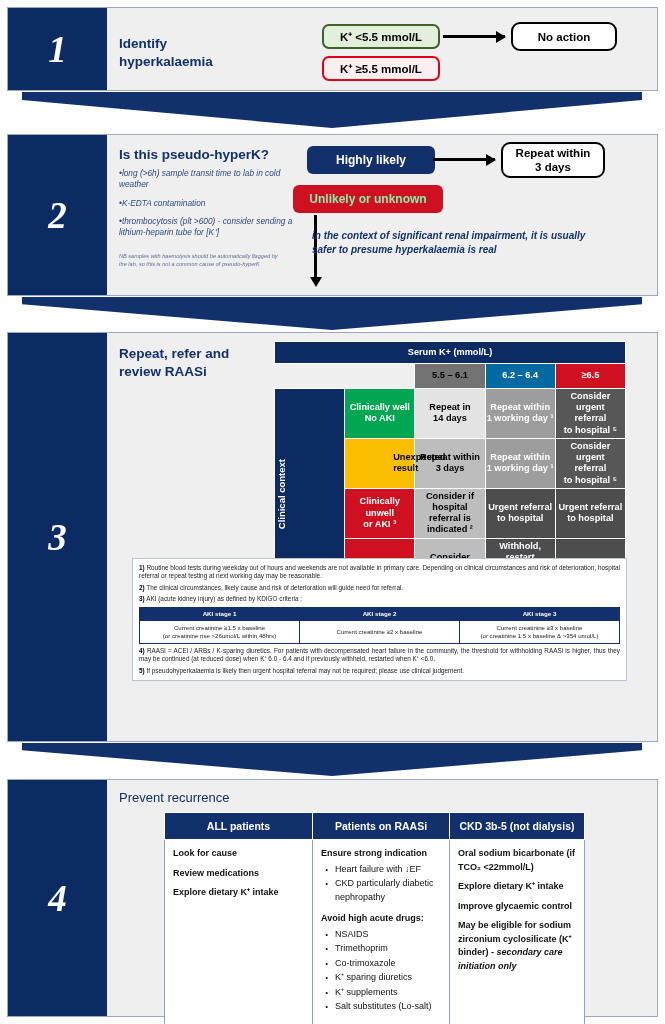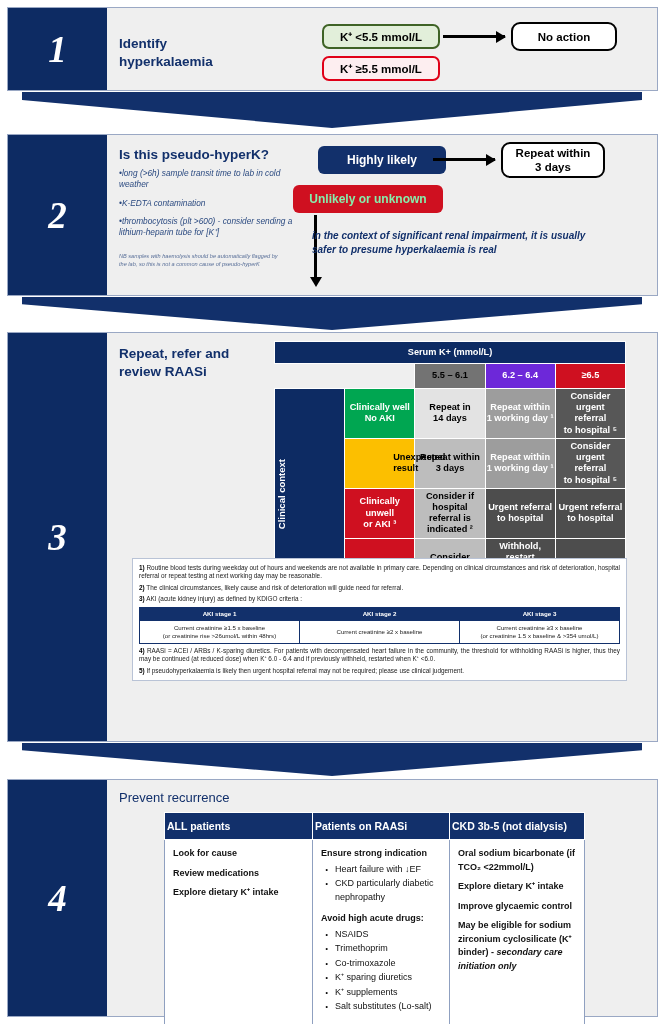--- a/index.html
+++ b/index.html
@@ -46,21 +46,21 @@
   .s2-list p{margin:0 0 8px 0;}
   .s2-note{position:absolute;left:12px;top:118px;width:165px;color:#5a7099;font-style:italic;font-size:5.6px;line-height:1.35;}
   .s2-annot{position:absolute;left:60px;top:27px;width:290px;color:#12306b;font-style:italic;font-weight:bold;font-size:10px;line-height:1.35;}
 
   
   .s3-title{position:absolute;left:12px;top:12px;color:#12306b;font-size:13.5px;font-weight:bold;line-height:1.35;}
   .ktable{position:absolute;left:167px;top:8px;width:352px;border-collapse:collapse;table-layout:fixed;}
   .ktable td{border:1.2px solid #ffffff;text-align:center;vertical-align:middle;font-size:9.2px;font-weight:bold;line-height:1.22;padding:2px 1px;}
   .hdr-main{background:#0d2b63;color:#fff;font-size:11px;height:17px;}
   .hdr-a{background:#737373;color:#000;height:20px;font-size:10.5px;}
-  .hdr-b{background:#6d28d9;color:#fff;height:20px;font-size:10.5px;}
+  .hdr-b{background:#0369a1;color:#fff;height:20px;font-size:10.5px;}
   .hdr-c{background:#cf1020;color:#fff;height:20px;font-size:10.5px;}
   .ctx-col{background:#0d2b63;color:#fff;width:15px;}
   .ctx-rot{writing-mode:vertical-rl;transform:rotate(180deg);font-size:9.5px;font-weight:bold;white-space:nowrap;}
   .lbl-green{background:#00a651;color:#fff;}
   .lbl-amber{background:#fcbf00;color:#000;}
   .lbl-red{background:#cf1020;color:#fff;}
   .g1{background:#e3e3e3;color:#000;}
   .g2{background:#bdbdbd;color:#000;}
   .g3{background:#9d9d9d;color:#fff;}
   .g5{background:#575757;color:#fff;}
@@ -68,21 +68,21 @@
   .fnbox{position:absolute;left:25px;top:225px;width:495px;background:#fff;border:1px solid #b9c3d6;box-sizing:border-box;padding:5px 6px;}
   .fn{font-size:6.4px;color:#1a1a1a;line-height:1.32;margin:0 0 3px 0;text-align:justify;}
   .fn b{color:#000;}
   .akitab{width:100%;border-collapse:collapse;table-layout:fixed;margin:2px 0 3px 0;}
   .akitab th{background:#12306b;color:#fff;font-size:6.2px;padding:2.5px 0;border:1px solid #12306b;}
   .akitab td{font-size:6.1px;text-align:center;padding:3px 2px;border:1px solid #12306b;line-height:1.3;color:#1a1a1a;}
 
   
   .s4-title{position:absolute;left:12px;top:10px;color:#12306b;font-size:13px;font-weight:normal;}
   .ptable{position:absolute;left:57px;top:32px;width:405px;border-collapse:collapse;table-layout:fixed;background:#fff;}
-  .ptable th{background:#12306b;color:#fff;font-size:10.5px;font-weight:bold;padding:7px 2px;border:1.3px solid #ffffff;text-align:left;}
+  .ptable th{background:#12306b;color:#fff;font-size:10.5px;font-weight:bold;padding:7px 2px;border:1.3px solid #ffffff;text-align:center;}
   .ptable td{border:1px solid #8fa0c0;vertical-align:top;padding:7px 8px;font-size:9px;color:#111;line-height:1.5;}
   .bold-line{font-weight:bold;display:block;margin-bottom:6px;}
   .ptable ul{margin:1px 0 8px 0;padding-left:14px;list-style:none;}
   .ptable ul li{position:relative;margin-bottom:1px;font-weight:normal;}
   .ptable ul li:before{content:"\00B7";position:absolute;left:-10px;font-weight:bold;font-size:12px;top:-2px;}
   .ital{font-style:italic;}
 </style>
 </head>
 <body>
 
@@ -107,21 +107,21 @@
     <div class="numcell">2</div>
     <div class="body">
       <div class="s2-title">Is this pseudo-hyperK?</div>
       <div class="s2-list">
         <p>•long (&gt;6h) sample transit time to lab in cold weather</p>
         <p>•K-EDTA contamination</p>
         <p>•thrombocytosis (plt &gt;600)  - consider sending a lithium-heparin tube  for [K⁺]</p>
       </div>
       <div class="s2-note">NB samples with haemolysis should be automatically flagged by the lab, so this is not a common cause of pseudo-hyperK</div>
 
-      <div class="pillbox navybox" style="left:211px;top:11px;width:128px;height:28px;font-size:12px;">Highly likely</div>
+      <div class="pillbox navybox" style="left:200px;top:11px;width:128px;height:28px;font-size:12px;">Highly likely</div>
       <div class="arrowh" style="left:326px;top:23px;width:62px;"></div>
       <div class="pillbox whitebox" style="left:394px;top:7px;width:104px;height:36px;flex-direction:column;line-height:1.25;">
         <span>Repeat within</span>
         <span>3 days</span>
       </div>
       <div class="pillbox redbox" style="left:186px;top:50px;width:150px;height:28px;font-size:12px;">Unlikely or unknown</div>
       <div class="arrowv" style="left:207px;top:80px;height:62px;"></div>
       <div class="s2-annot" style="left:205px;top:94px;width:300px;">in the context of significant renal impairment, it is usually safer to presume hyperkalaemia is real</div>
     </div>
   </div>

